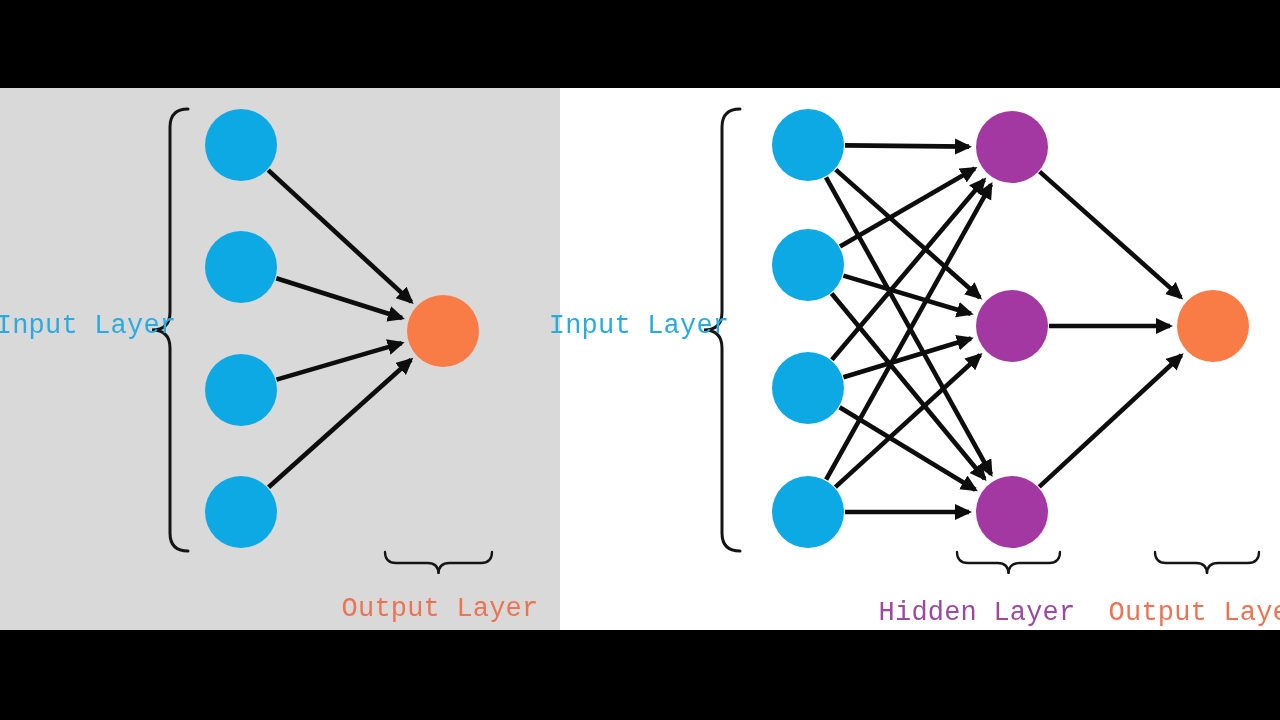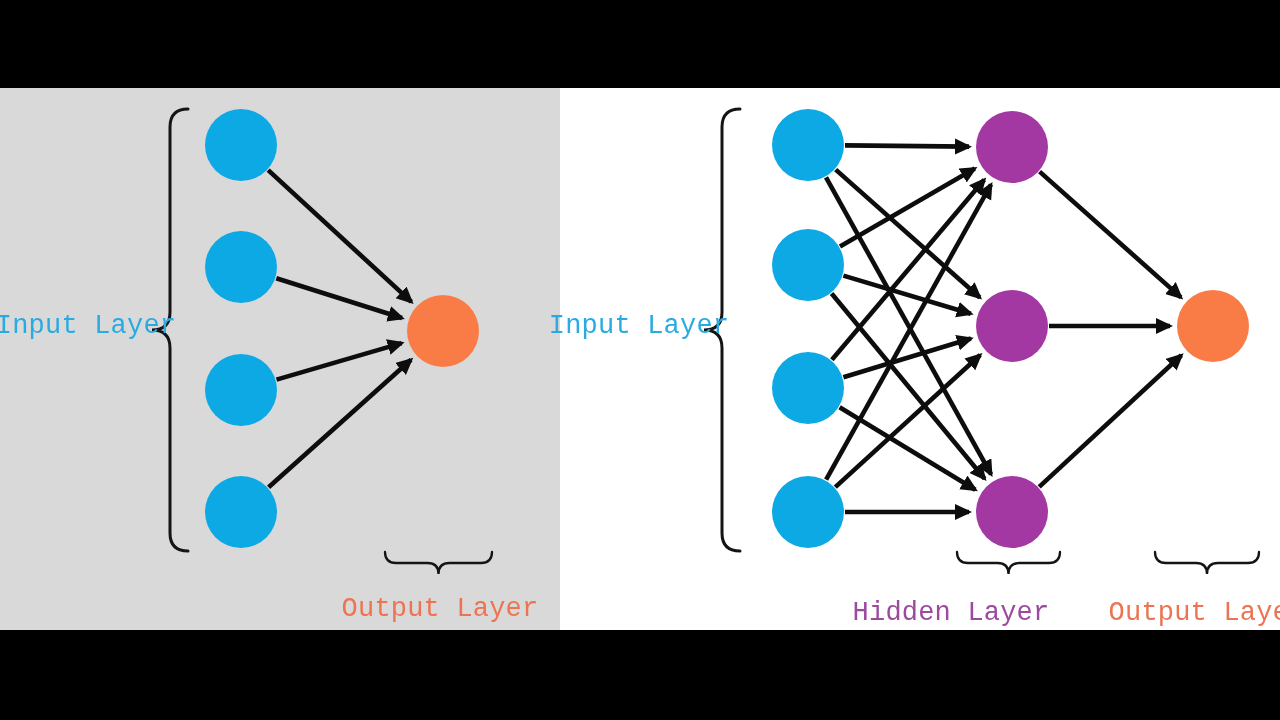--- a/index.html
+++ b/index.html
@@ -85,15 +85,15 @@
         <circle cx="1012" cy="147" r="36" fill="#a338a3"></circle>
         <circle cx="1012" cy="326" r="36" fill="#a338a3"></circle>
         <circle cx="1012" cy="512" r="36" fill="#a338a3"></circle>
         <circle cx="1213" cy="326" r="36" fill="#f97c47"></circle>
       </g>
     </svg>
 
   <span class="diagram-label" id="label-0" style="left: 86px; top: 326px; color: rgb(41, 171, 226);">Input Layer</span>
   <span class="diagram-label" id="label-1" style="left: 440px; top: 609px; color: rgb(236, 116, 82);">Output Layer</span>
   <span class="diagram-label" id="label-2" style="left: 639px; top: 326px; color: rgb(41, 171, 226);">Input Layer</span>
-  <span class="diagram-label" id="label-3" style="left: 951px; top: 613px; color: rgb(156, 74, 160);">Hidden Layer</span>
+  <span class="diagram-label" id="label-3" style="left: 977px; top: 613px; color: rgb(156, 74, 160);">Hidden Layer</span>
   <span class="diagram-label" id="label-4" style="left: 1207px; top: 613px; color: rgb(236, 116, 82);">Output Layer</span>
 </div>
 
 </body></html>

